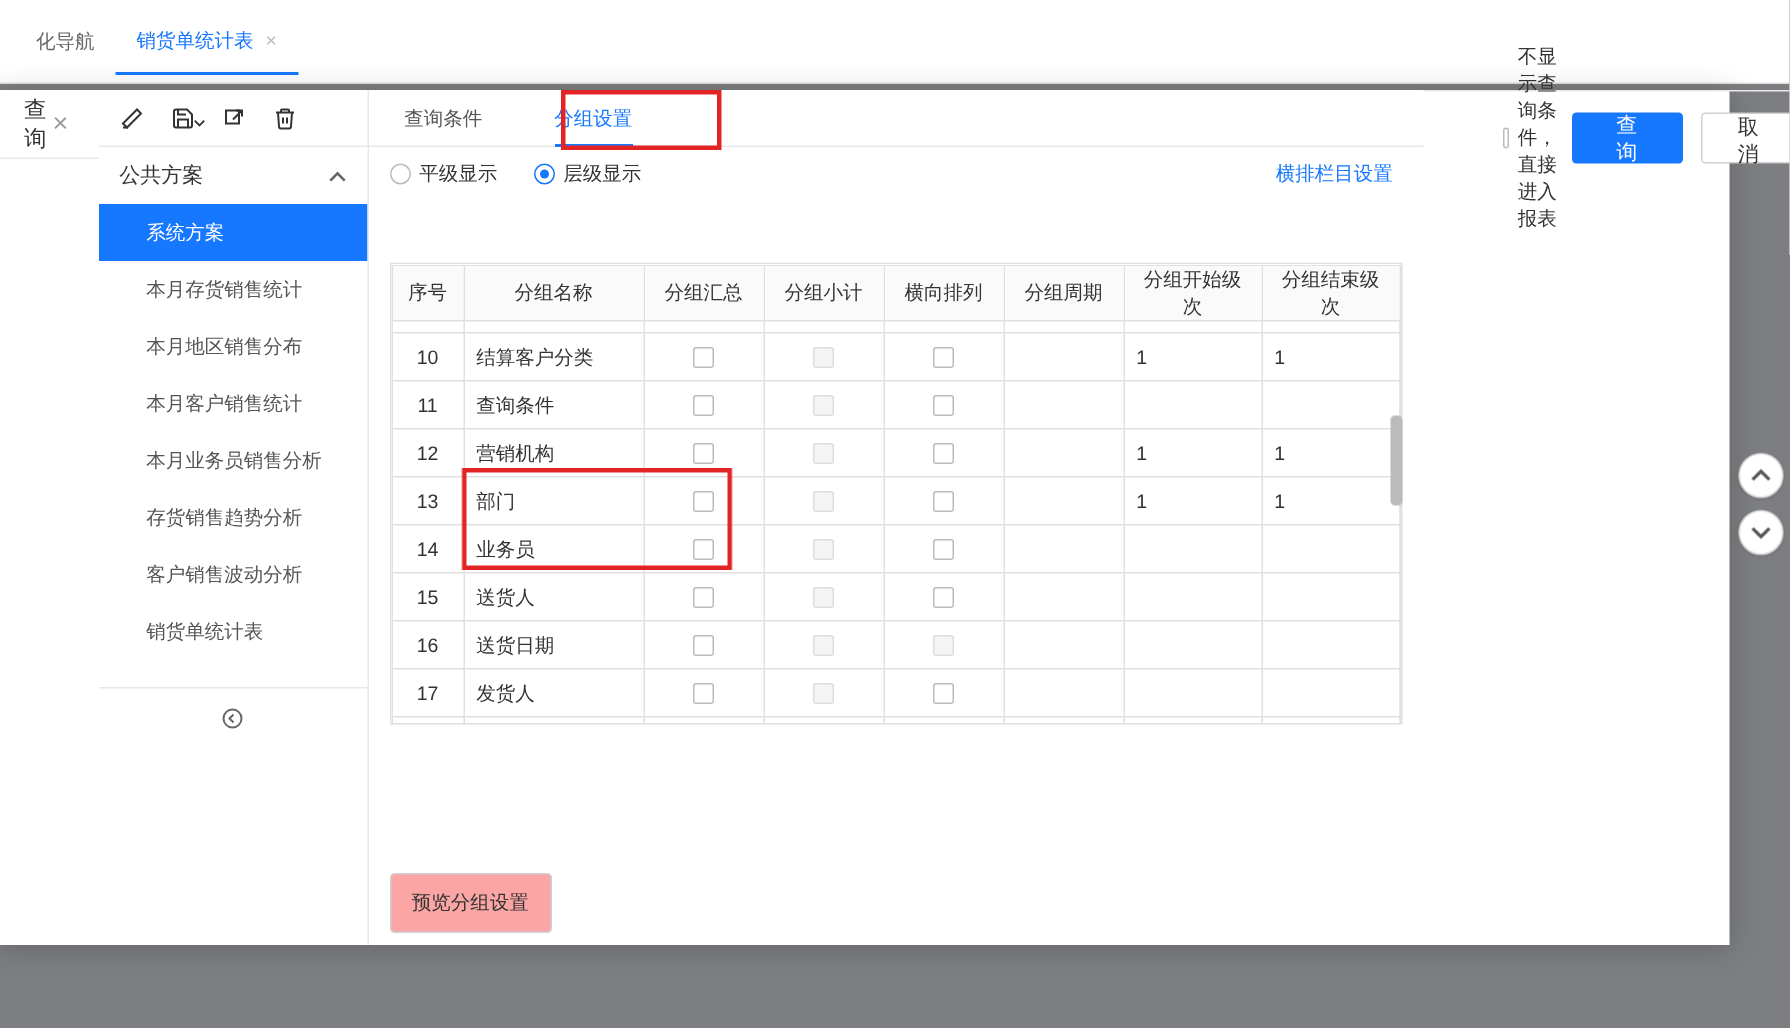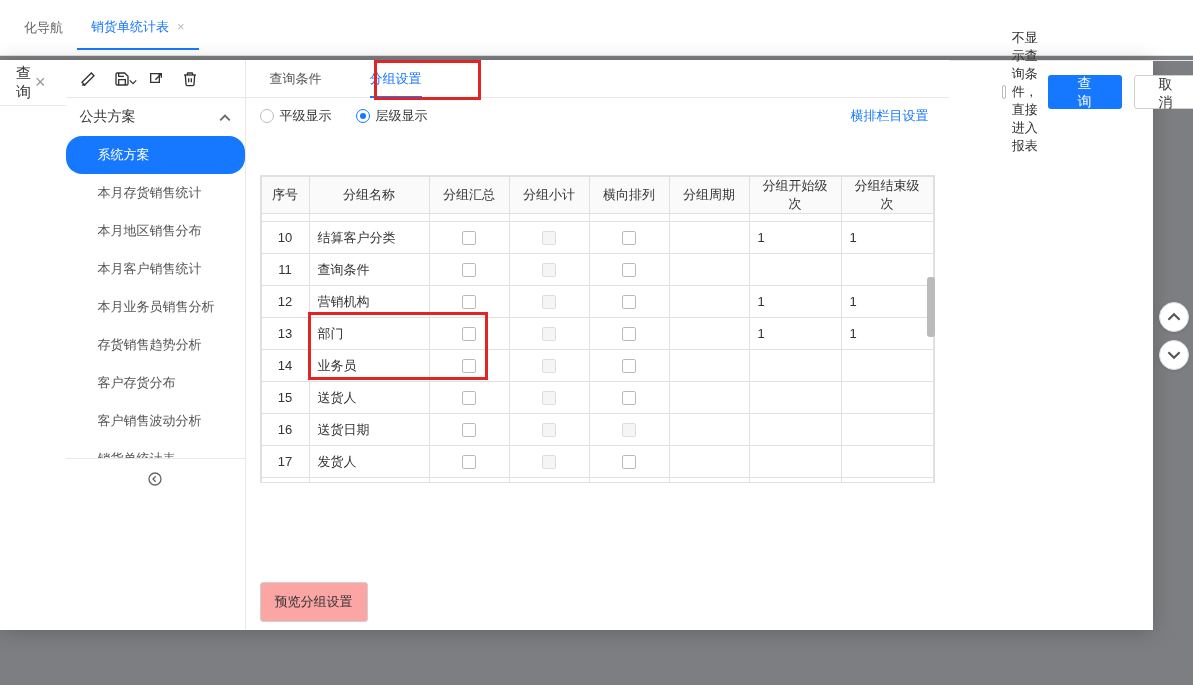--- a/index.html
+++ b/index.html
@@ -127,21 +127,20 @@
       display: flex;
       align-items: center;
       padding: 0 16px 0 32px;
       cursor: pointer;
       color: #555;
       font-size: 13px;
     }
     .sidebar-item.active {
       background: #1677ff;
       color: #fff;
-      border-radius: 16px;
     }
     .sidebar-foot {
       height: 40px;
       display: flex;
       align-items: center;
       justify-content: center;
       border-top: 1px solid #e8e8e8;
     }
     
     
@@ -447,21 +446,20 @@
             </svg>
         </span>
       </div>
       <div class="sidebar-list" id="sidebar-list" style="max-height: 322px; overflow: hidden;">
           <div class="sidebar-item active">系统方案</div>
           <div class="sidebar-item">本月存货销售统计</div>
           <div class="sidebar-item">本月地区销售分布</div>
           <div class="sidebar-item">本月客户销售统计</div>
           <div class="sidebar-item">本月业务员销售分析</div>
           <div class="sidebar-item">存货销售趋势分析</div>
-          <div class="sidebar-item">客户存货分布</div>
           <div class="sidebar-item">客户销售波动分析</div>
           <div class="sidebar-item">销货单统计表</div>
         </div>
       <div class="sidebar-foot">
         <svg width="16" height="16" viewBox="0 0 24 24" fill="none" stroke="#666" stroke-width="2">
             <circle cx="12" cy="12" r="9"></circle>
             <polyline points="13 8 9 12 13 16"></polyline>
           </svg>
       </div>
     </div>

